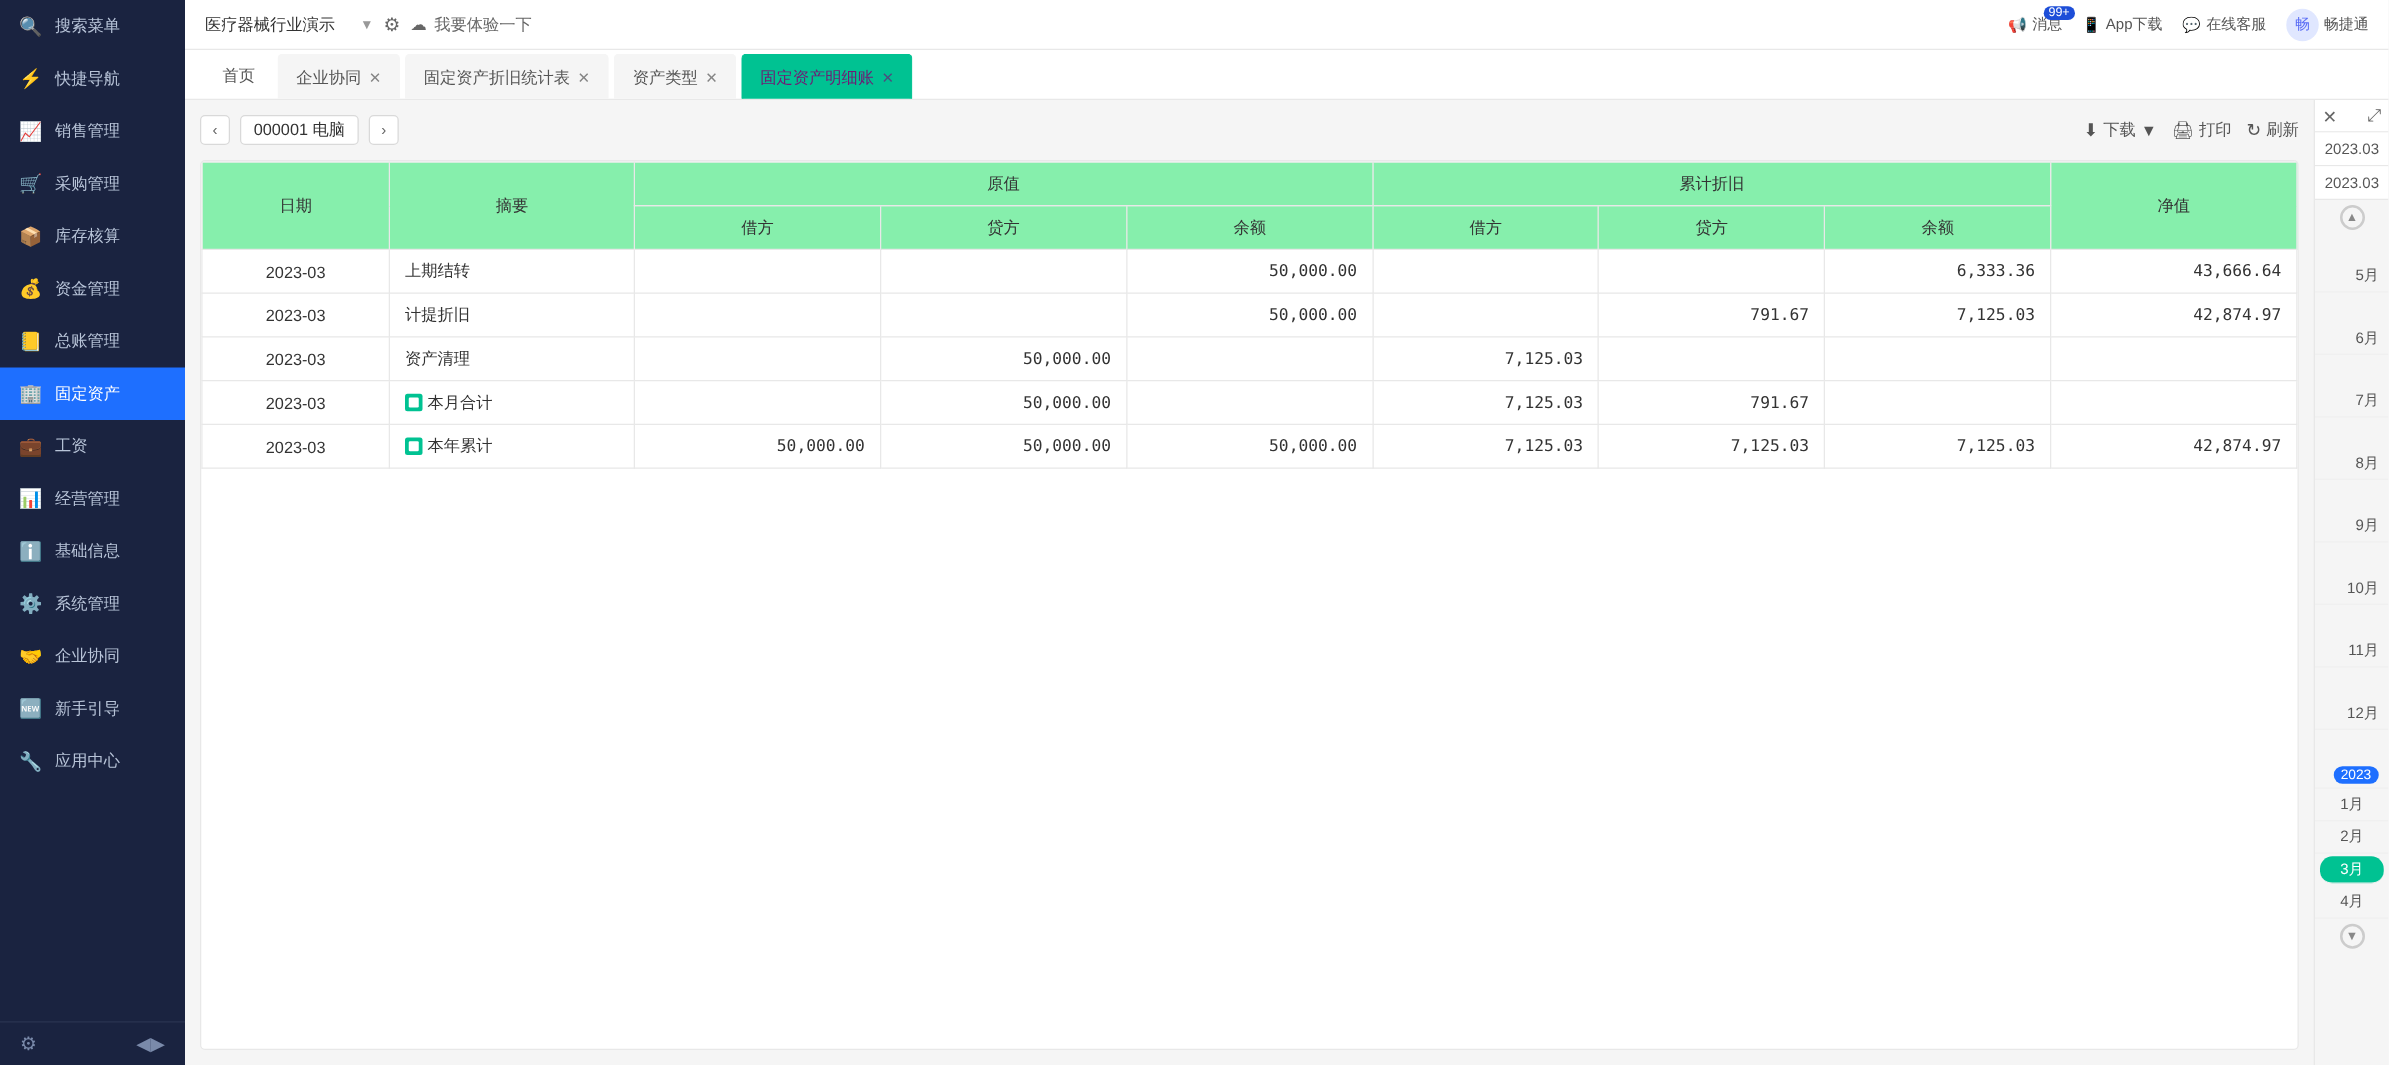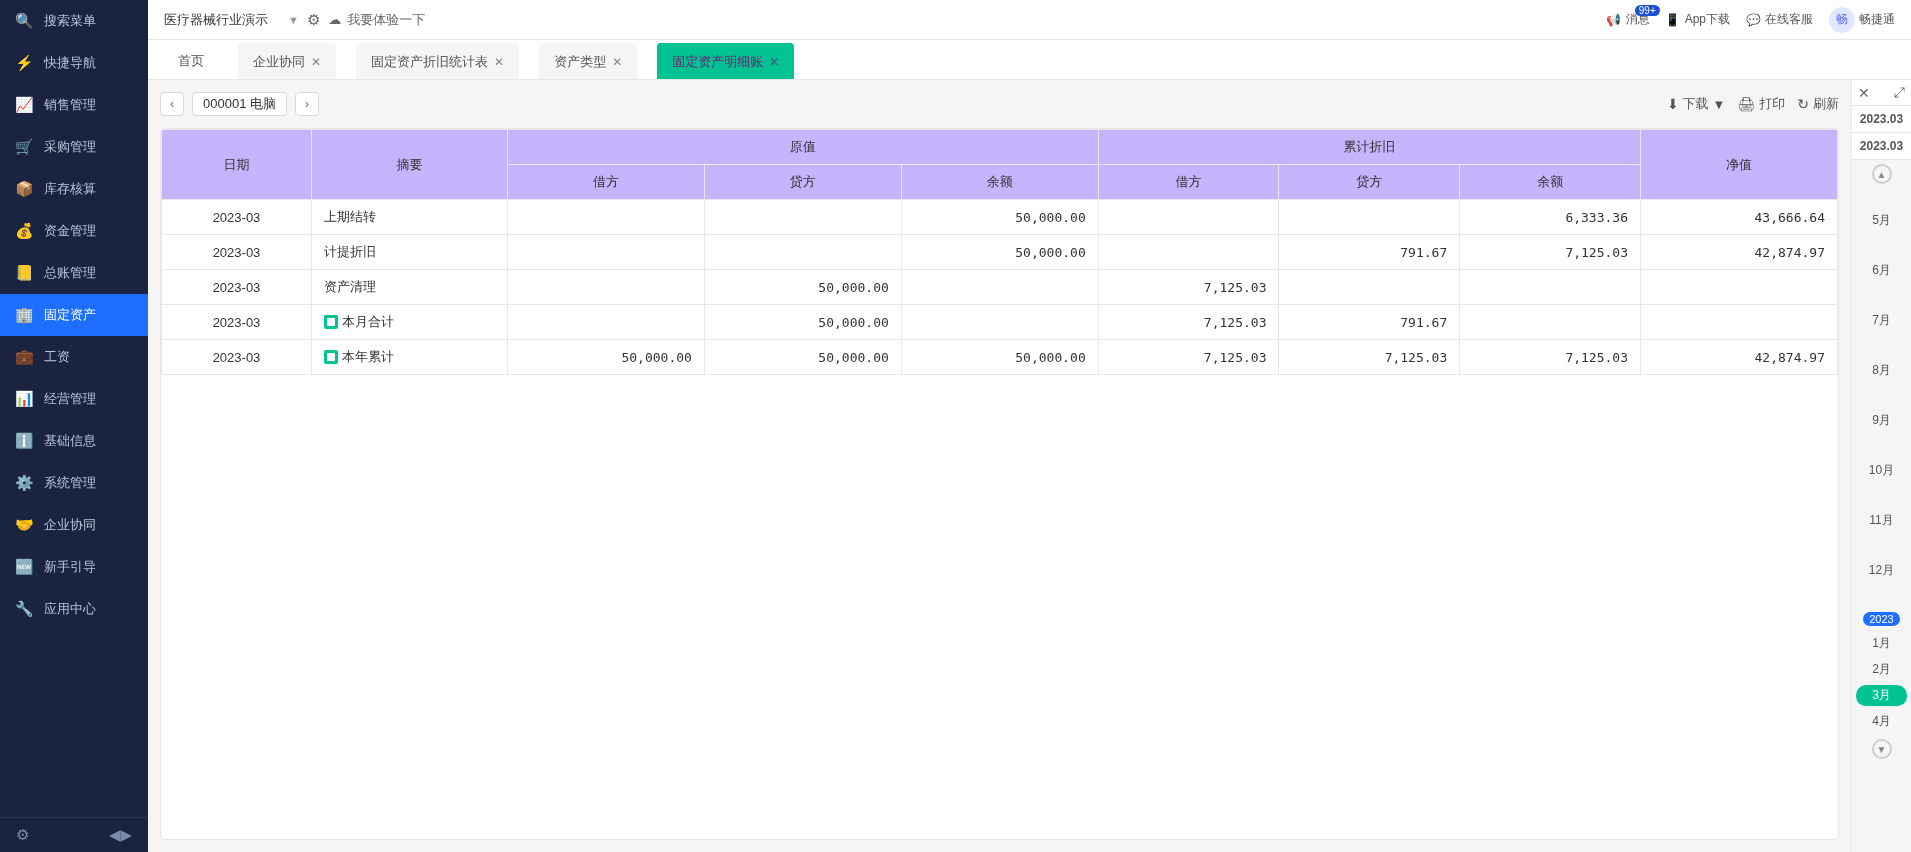--- a/index.html
+++ b/index.html
@@ -26,21 +26,21 @@
     .topbar-company { font-size: 13px; color: #333; display: flex; align-items: center; gap: 20px; }
     .topbar-company-arrow { color: #999; font-size: 11px; }
     .topbar-gear { color: #666; font-size: 15px; cursor: pointer; }
     .topbar-experience { display: flex; align-items: center; gap: 6px; color: #666; font-size: 13px; cursor: pointer; }
     .topbar-right { display: flex; align-items: center; gap: 16px; }
     .topbar-action { display: flex; align-items: center; gap: 4px; color: #555; font-size: 12px; cursor: pointer; position: relative; }
     .badge { background: #1d4ed8; color: #fff; font-size: 10px; border-radius: 10px; padding: 0 4px; min-width: 18px; text-align: center; position: absolute; top: -6px; right: -10px; }
     .topbar-avatar { width: 26px; height: 26px; background: #e0e7ff; border-radius: 50%; display: flex; align-items: center; justify-content: center; font-size: 12px; color: #5b6ef5; }
 
     
-    .tabbar { height: 40px; background: #fff; display: flex; align-items: flex-end; padding: 0 16px; border-bottom: 1px solid #e8e8e8; flex-shrink: 0; gap: 16px; }
+    .tabbar { height: 40px; background: #fff; display: flex; align-items: flex-end; padding: 0 16px; border-bottom: 1px solid #e8e8e8; flex-shrink: 0; gap: 0; }
     .tab { height: 36px; display: flex; align-items: center; padding: 0 14px; font-size: 13px; color: #555; cursor: pointer; border: 1px solid transparent; border-bottom: none; border-radius: 4px 4px 0 0; gap: 6px; background: #f5f5f5; margin-right: 4px; }
     .tab.active { background: #00c292; color: #701a75; border-color: #00c292; }
     .tab-close { font-size: 12px; color: inherit; opacity: 0.7; cursor: pointer; }
     .tab-home { background: transparent; border: none; }
 
     
     .content { flex: 1; display: flex; overflow: hidden; }
 
     
     .page-content { flex: 1; display: flex; flex-direction: column; overflow: hidden; background: #f5f5f5; padding: 12px; }
@@ -50,34 +50,34 @@
     .nav-arrow { width: 24px; height: 24px; border: 1px solid #d9d9d9; border-radius: 4px; display: flex; align-items: center; justify-content: center; cursor: pointer; background: #fff; color: #666; font-size: 12px; }
     .nav-asset-id { border: 1px solid #d9d9d9; border-radius: 4px; padding: 2px 10px; background: #fff; font-size: 13px; color: #333; }
     .nav-toolbar { margin-left: auto; display: flex; align-items: center; gap: 12px; }
     .toolbar-btn { display: flex; align-items: center; gap: 4px; color: #555; font-size: 13px; cursor: pointer; }
     .toolbar-btn .btn-icon { font-size: 14px; }
 
     
     .table-container { background: #fff; border: 1px solid #e8e8e8; border-radius: 4px; overflow: auto; flex: 1; }
     table { width: 100%; border-collapse: collapse; }
     th, td { border: 1px solid #e8e8e8; padding: 8px 12px; text-align: center; font-size: 13px; }
-    th { background: #c4b5fd; color: #333; font-weight: normal; }
+    th { background: #86efac; color: #333; font-weight: normal; }
     td { color: #333; }
     td.text-left { text-align: left; }
     td.amount { text-align: right; font-family: monospace; }
     .month-badge { display: inline-flex; align-items: center; gap: 4px; }
     .month-icon { width: 14px; height: 14px; background: #00c292; border-radius: 2px; display: inline-flex; align-items: center; justify-content: center; }
     .month-icon-inner { width: 8px; height: 8px; background: #fff; border-radius: 1px; }
 
     
     .right-panel { width: 60px; background: #f5f5f5; border-left: 1px solid #e8e8e8; display: flex; flex-direction: column; overflow: hidden; }
-    .right-panel-header { padding: 6px 4px; font-size: 12px; color: #555; text-align: center; border-bottom: 1px solid #e8e8e8; background: #fff; font-weight: bold; }
+    .right-panel-header { padding: 6px 4px; font-size: 12px; color: #555; text-align: center; border-bottom: 1px solid #e8e8e8; background: #fff; }
     .right-panel-ctrl { display: flex; align-items: center; justify-content: space-between; padding: 4px 6px; background: #fff; border-bottom: 1px solid #e8e8e8; }
     .right-panel-scroll { flex: 1; overflow-y: auto; }
-    .year-item { padding: 4px 8px; font-size: 12px; color: #555; text-align: center; cursor: pointer; border-bottom: 1px solid #f0f0f0; margin-top: 24px; }
+    .year-item { padding: 4px 8px; font-size: 12px; color: #555; text-align: right; cursor: pointer; border-bottom: 1px solid #f0f0f0; margin-top: 24px; }
     .year-badge { background: #1e6fff; color: #fff; border-radius: 10px; padding: 1px 6px; font-size: 11px; }
     .month-item { padding: 4px 8px; font-size: 12px; color: #555; text-align: center; cursor: pointer; border-bottom: 1px solid #f0f0f0; }
     .month-item.active { background: #00c292; color: #fff; border-radius: 10px; margin: 2px 4px; padding: 2px 6px; }
     .close-icon-btn { cursor: pointer; color: #666; font-size: 14px; }
     .expand-icon-btn { cursor: pointer; color: #666; font-size: 14px; }
     .circle-down { width: 20px; height: 20px; border: 2px solid #ccc; border-radius: 50%; display: flex; align-items: center; justify-content: center; cursor: pointer; color: #888; font-size: 10px; margin: 4px auto; }
     .circle-up { width: 20px; height: 20px; border: 2px solid #ccc; border-radius: 50%; display: flex; align-items: center; justify-content: center; cursor: pointer; color: #888; font-size: 10px; margin: 4px auto; }
   </style>
 </head>
 <body>

